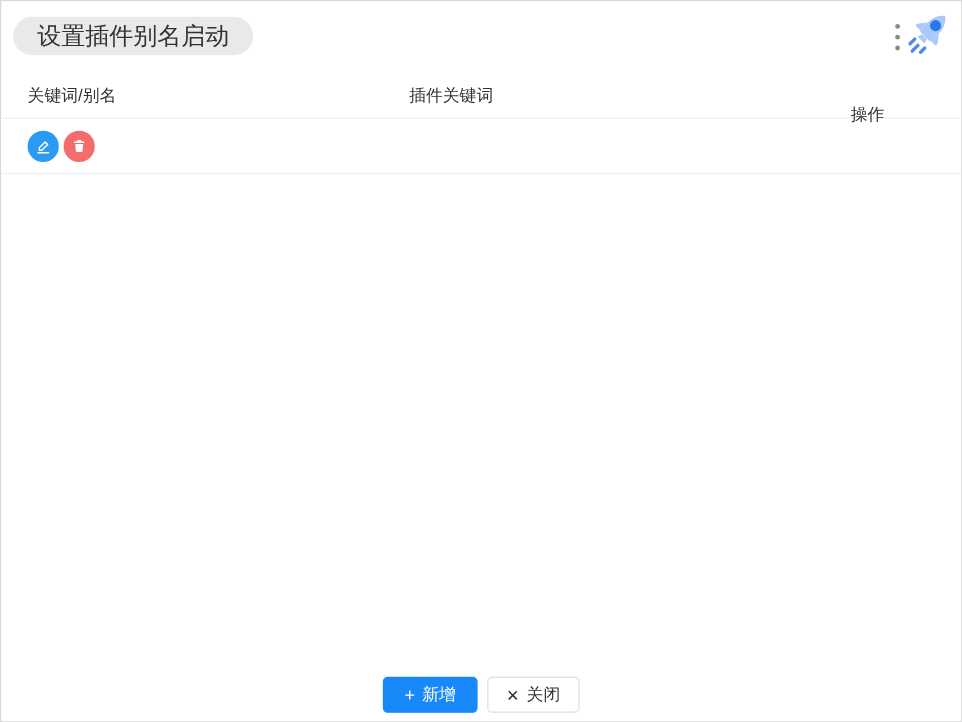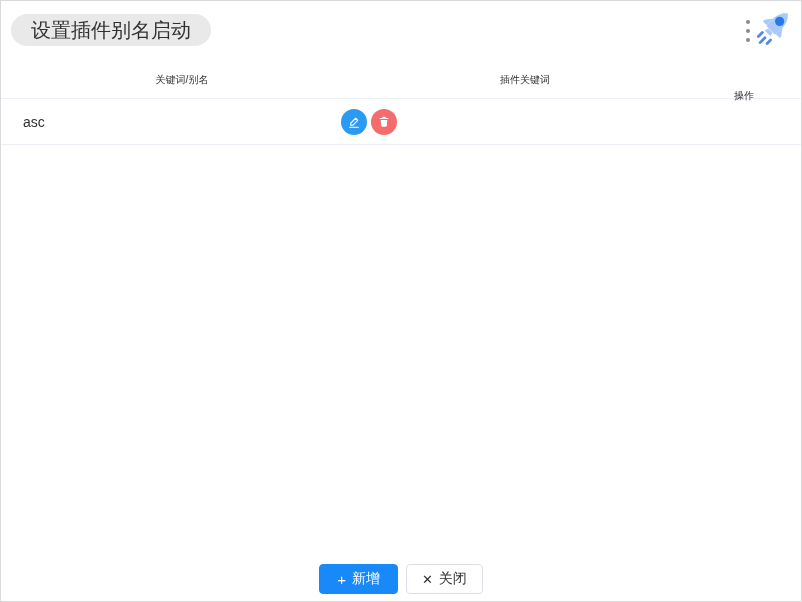--- a/index.html
+++ b/index.html
@@ -27,22 +27,22 @@
     background:var(--pill_bg);border-radius:16px;
     font-size:20px;color:var(--text_dark);}
   .corner-icons{position:absolute;right:5px;top:4px;display:flex;align-items:center;}
   .dots{display:flex;flex-direction:column;gap:5px;margin:10px 2px 0 0;padding:2px;cursor:pointer;}
   .dots i{width:4px;height:4px;border-radius:50%;background:#8a8a8a;}
   .rocket{width:42px;height:42px;cursor:pointer;}
 
   
   .table{margin-top:8px;}
   .trow{display:flex;align-items:center;padding:0 22px;}
-  .thead{height:38px;font-size:10px;color:var(--text_dark);
-    border-bottom:1px solid var(--row_border);text-align:center;}
+  .thead{height:38px;font-size:14px;color:var(--text_dark);
+    border-bottom:1px solid var(--row_border);}
   .tbody-row{height:46px;font-size:14px;color:var(--text_dark);
     border-bottom:1px solid var(--row_border);background:#fff;}
   .col-alias{width:318px;flex:0 0 318px;}
   .col-keyword{flex:1;}
   .col-actions{width:70px;flex:0 0 70px;display:flex;align-items:center;}
   .thead .col-actions{display:block;margin-top:33px;}
   .action-btn{width:26px;height:26px;border-radius:50%;border:none;
     display:flex;align-items:center;justify-content:center;cursor:pointer;padding:0;}
   .action-btn + .action-btn{margin-left:4px;}
   .btn-edit{background:var(--edit_blue);}
@@ -94,21 +94,20 @@
   </div>
 
   <div class="table">
     <div class="trow thead">
       <div class="col-alias">关键词/别名</div>
       <div class="col-keyword">插件关键词</div>
       <div class="col-actions">操作</div>
     </div>
 
     <div class="trow tbody-row">
-      <div class="col-alias">asc</div>
       <div class="col-actions">
         <button class="action-btn btn-edit">
           <svg width="14" height="14" viewBox="0 0 24 24" fill="none" stroke="#ffffff" stroke-width="2" stroke-linecap="round" stroke-linejoin="round">
             <path d="M14.8 5.6 L18.4 9.2 L10 17.6 L6.4 17.6 L6.4 14 Z"></path>
             <line x1="4.5" y1="21" x2="19.5" y2="21"></line>
           </svg>
         </button>
         <button class="action-btn btn-delete">
           <svg width="14" height="14" viewBox="0 0 24 24" fill="#ffffff">
             <path d="M10 3 h4 a1 1 0 0 1 1 1 v1 h3.6 a1 1 0 1 1 0 2 H5.4 a1 1 0 1 1 0 -2 H9 v-1 a1 1 0 0 1 1 -1 Z"></path>

